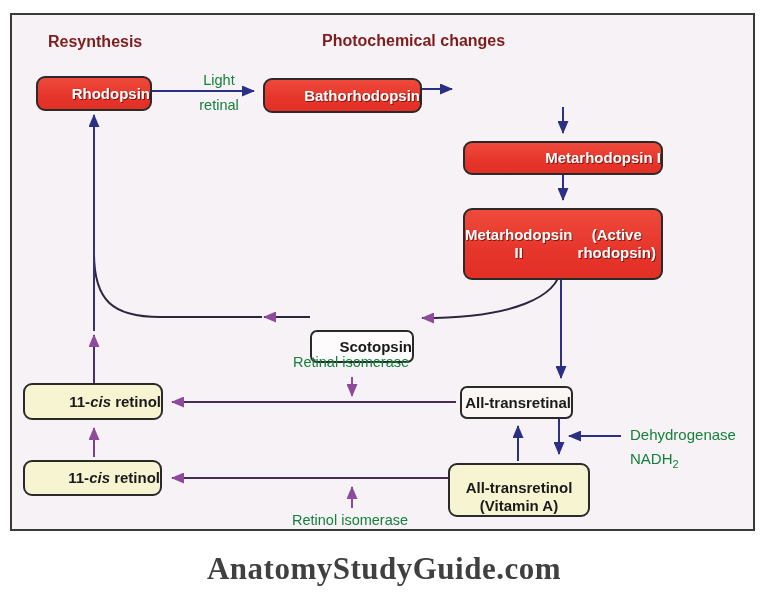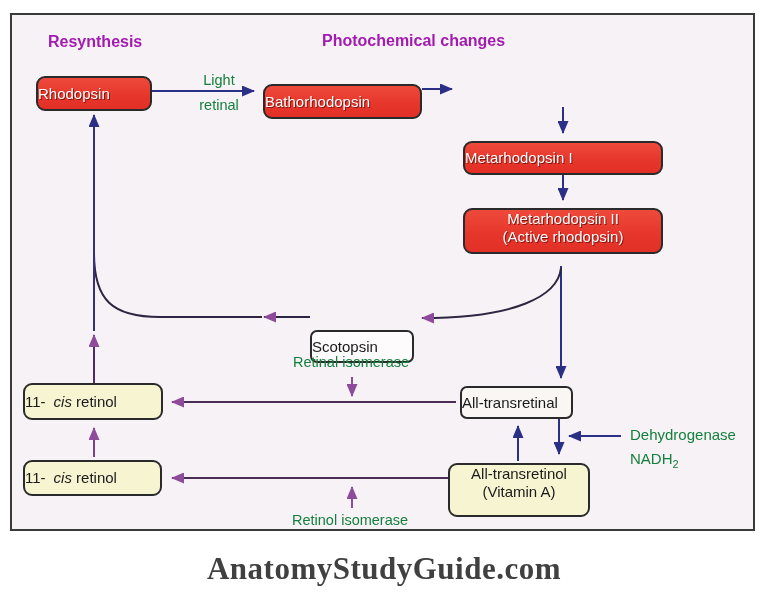--- a/index.html
+++ b/index.html
@@ -2,34 +2,34 @@
 <html><head>
 <meta charset="utf-8">
 <style>
   html,body{margin:0;padding:0;background:#ffffff;}
   #app{position:relative;width:768px;height:594px;background:#ffffff;
        font-family:"Liberation Sans",sans-serif;overflow:hidden;}
   .frame{position:absolute;left:10px;top:13px;width:745px;height:518px;
          border:2px solid #3a3a3a;background:#f7f2f6;box-sizing:border-box;}
   svg.arrows{position:absolute;left:0;top:0;width:768px;height:594px;z-index:1;}
   .node{position:absolute;z-index:2;box-sizing:border-box;border:2px solid #2a2a2a;
-        border-radius:9px;display:flex;align-items:center;justify-content:flex-start;
-        text-align:center;font-weight:normal;font-size:15px;line-height:18px;}
+        border-radius:9px;display:flex;align-items:center;justify-content:flex-end;
+        text-align:center;font-weight:bold;font-size:15px;line-height:18px;}
   .node.red{background:linear-gradient(180deg,#ee4a3c 0%,#e6352b 60%,#e23027 100%);
             color:#ffffff;text-shadow:1px 1px 0 #7e150e;}
   .node.white{background:#fdfbfb;color:#1a1a1a;margin-top:29px;}
   .node.pale{background:#faf6f4;color:#1a1a1a;}
   .node.yellow{background:#f7f4d2;color:#1a1a1a;}
-  .heading{position:absolute;z-index:2;font-weight:bold;font-size:16px;color:#a21caf;}
+  .heading{position:absolute;z-index:2;font-weight:bold;font-size:16px;color:#7f1d1d;}
   .lbl{position:absolute;z-index:2;font-size:14.5px;color:#15803d;}
   .lbl.center{text-align:center;}
   .watermark{position:absolute;left:0;top:551px;width:768px;text-align:center;z-index:2;
              font-family:"Liberation Serif",serif;font-weight:700;font-size:31px;
              color:#404040;letter-spacing:0.5px;}
-  i.cis{font-style:italic;margin-left:8px;}
+  i.cis{font-style:italic;}
   sub{font-size:11px;}
 </style>
 </head>
 <body>
 
 <div id="app">
 
   <div class="frame"></div>
 
   <svg class="arrows" viewBox="0 0 768 594">
@@ -99,30 +99,30 @@
 
   <div class="node red" style="left:36px;top:76px;width:116px;height:35px;">
     <span>Rhodopsin</span>
   </div>
 
   <div class="lbl center" style="left:183px;top:68px;width:72px;line-height:25px;">
     <div>Light</div>
     <div>retinal</div>
   </div>
 
-  <div class="node red" style="left:263px;top:84px;width:159px;height:35px;">
+  <div class="node red" style="left:263px;top:78px;width:159px;height:35px;">
     <span>Bathorhodopsin</span>
   </div>
 
 
   <div class="node red" style="left:463px;top:141px;width:200px;height:34px;">
     <span>Metarhodopsin I</span>
   </div>
 
-  <div class="node red" style="left:463px;top:208px;width:200px;height:46px;flex-direction:column;">
+  <div class="node red" style="left:463px;top:208px;width:200px;height:72px;flex-direction:row;">
     <div>Metarhodopsin II</div>
     <div>(Active rhodopsin)</div>
   </div>
 
   <div class="node white" style="left:310px;top:301px;width:104px;height:33px;border-radius:7px;">
     <span>Scotopsin</span>
   </div>
 
   <div class="lbl" style="left:293px;top:354px;">Retinal isomerase</div>
 

